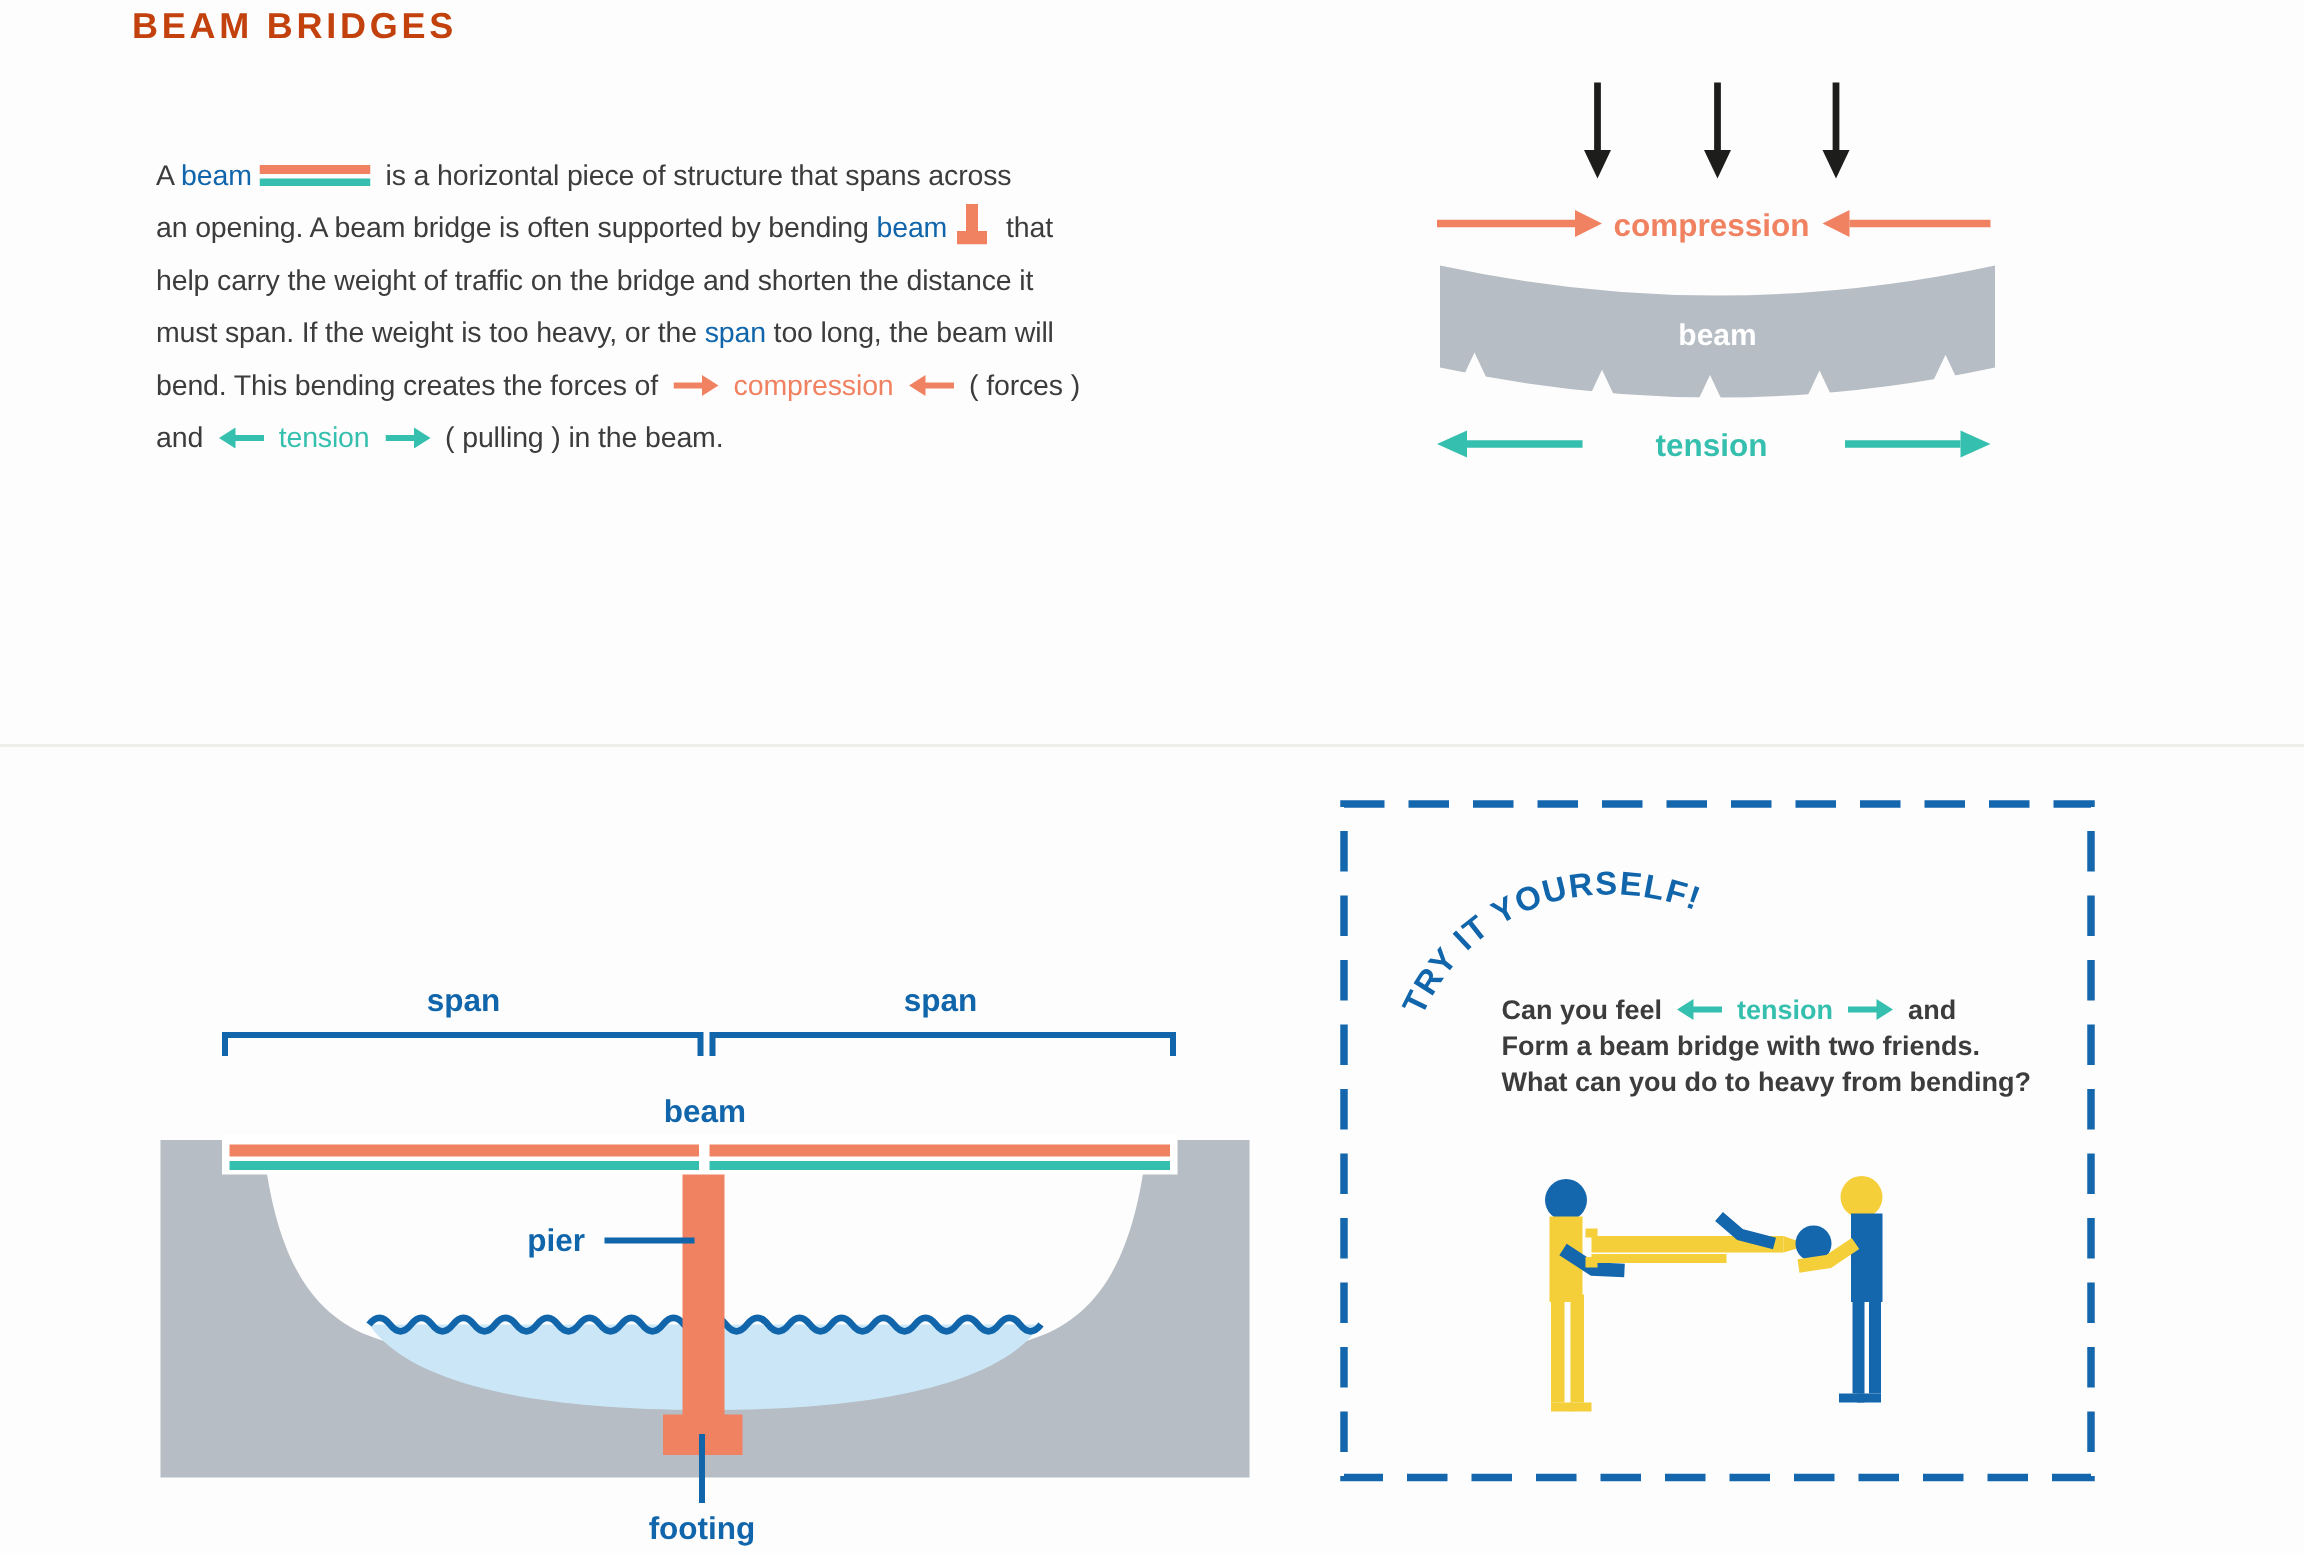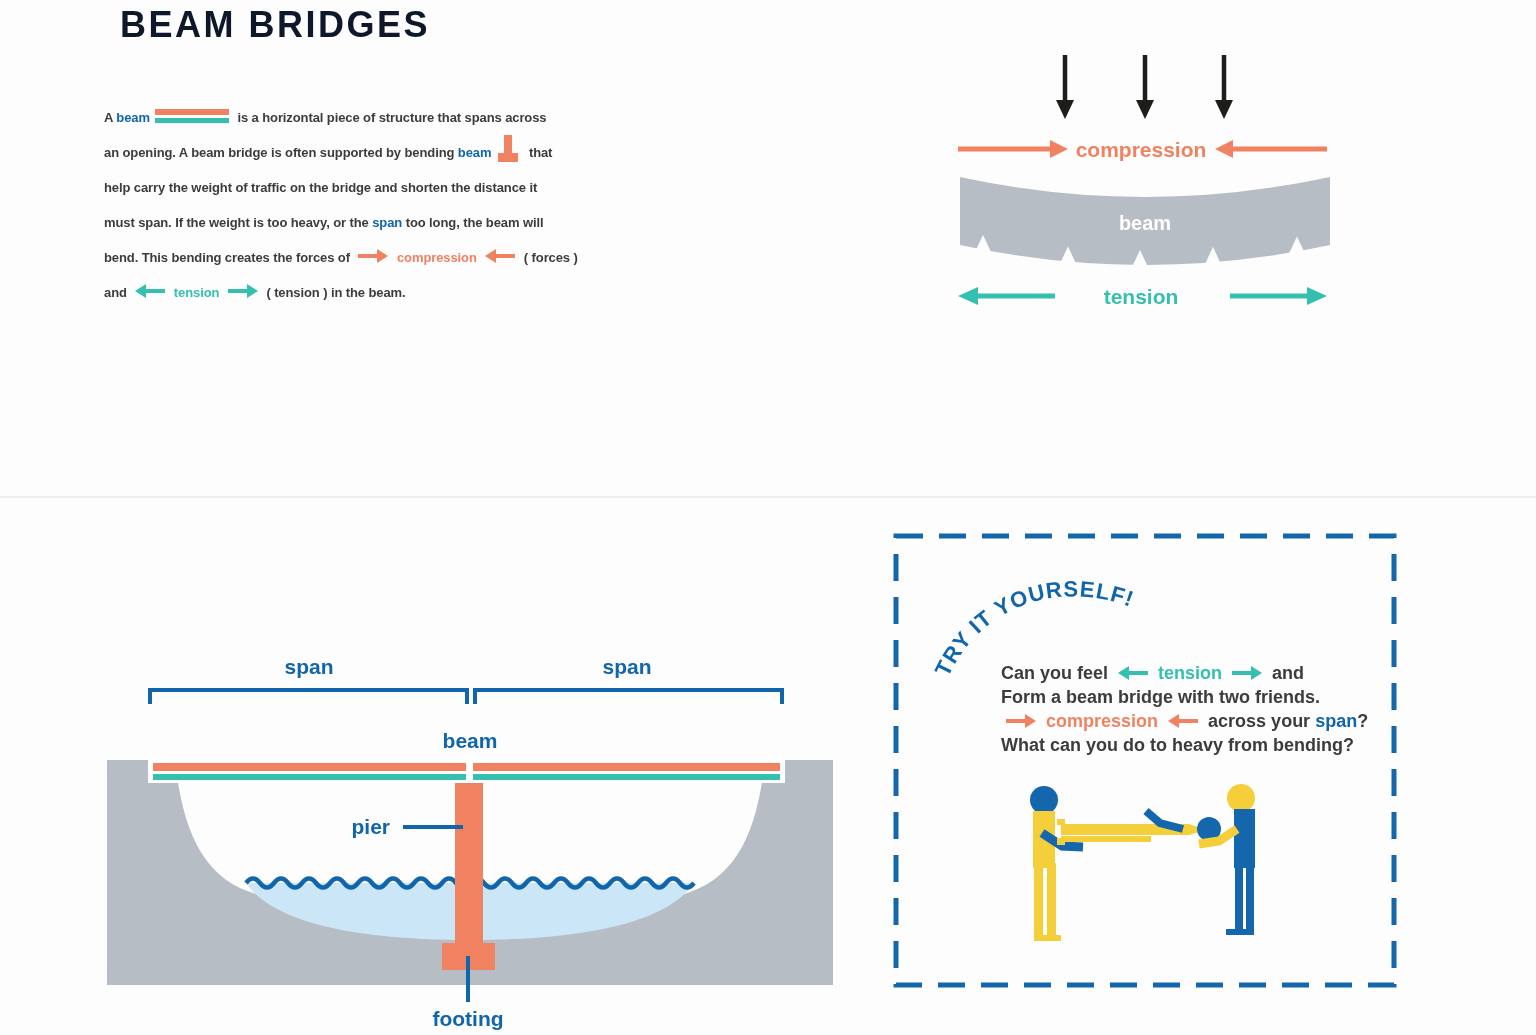--- a/index.html
+++ b/index.html
@@ -1,21 +1,21 @@
 <!DOCTYPE html>
 <html><head>
 <meta charset="utf-8">
 <style>
   html,body{margin:0;padding:0;background:#fdfdfd;}
   .page{position:relative;width:1536px;height:1035px;background:#fdfdfd;overflow:hidden;
         font-family:"Liberation Sans",sans-serif;}
   .divider{position:absolute;left:0;top:496px;width:1536px;height:2px;background:#f0eeeb;}
-  .title{position:absolute;left:120px;top:4px;font-size:36px;font-weight:bold;
-         color:#0f172a;letter-spacing:2.5px;white-space:nowrap;}
-  .intro{position:absolute;left:104px;top:100px;font-size:13px;font-weight:bold;
+  .title{position:absolute;left:88px;top:4px;font-size:24px;font-weight:bold;
+         color:#c2410c;letter-spacing:2.5px;white-space:nowrap;}
+  .intro{position:absolute;left:104px;top:100px;font-size:19px;font-weight:normal;
          color:#3c3c3c;line-height:35px;white-space:nowrap;letter-spacing:-0.1px;}
   .c-blue{color:#1065ab}.c-orange{color:#f08262}.c-teal{color:#35bfae}.c-dark{color:#3c3c3c}
   .ic{margin:0 5px;display:inline-block;}
   .bend-svg{position:absolute;left:950px;top:40px;}
   .bridge-svg{position:absolute;left:100px;top:640px;}
   svg text{font-family:"Liberation Sans",sans-serif;font-weight:bold;}
   .try-box{position:absolute;left:893px;top:533px;width:504px;height:455px;}
   .try-border{position:absolute;left:0;top:0;}
   .arc-svg{position:absolute;left:25px;top:30px;}
   .try-lines{position:absolute;left:108px;top:128px;font-size:18px;font-weight:bold;
@@ -42,21 +42,21 @@
         <polygon points="19,0 19,14 30,7" fill="#f08262"></polygon>
       </svg><span class="c-dark"> </span><span class="c-orange">compression</span><span class="c-dark"> </span><svg class="ic" width="30" height="14" style="vertical-align: -1px;">
         <polygon points="0,7 11,0 11,14" fill="#f08262"></polygon>
         <rect x="10" y="5" width="20" height="4" fill="#f08262"></rect>
       </svg><span class="c-dark">  ( forces )</span><br><span class="c-dark">and </span><svg class="ic" width="30" height="14" style="vertical-align: -1px;">
         <polygon points="0,7 11,0 11,14" fill="#35bfae"></polygon>
         <rect x="10" y="5" width="20" height="4" fill="#35bfae"></rect>
       </svg><span class="c-dark"> </span><span class="c-teal">tension</span><span class="c-dark"> </span><svg class="ic" width="30" height="14" style="vertical-align: -1px;">
         <rect x="0" y="5" width="20" height="4" fill="#35bfae"></rect>
         <polygon points="19,0 19,14 30,7" fill="#35bfae"></polygon>
-      </svg><span class="c-dark">  ( tension ) in the beam.</span></div>
+      </svg><span class="c-dark">  ( pulling ) in the beam.</span></div>
 
   <svg class="bend-svg" width="390" height="280" viewBox="0 0 390 280">
     <g>
       <g>
         <rect x="112.75" y="15" width="4.5" height="47" fill="#1d1d1b"></rect>
         <polygon points="106,60 124,60 115,79" fill="#1d1d1b"></polygon>
       </g>
       <g>
         <rect x="192.75" y="15" width="4.5" height="47" fill="#1d1d1b"></rect>
         <polygon points="186,60 204,60 195,79" fill="#1d1d1b"></polygon>
@@ -143,27 +143,20 @@
 
     <div class="try-lines">
       <div><span class="c-dark">Can you feel </span><svg class="ic" width="30" height="14" style="vertical-align: -1px;">
             <polygon points="0,7 11,0 11,14" fill="#35bfae"></polygon>
             <rect x="10" y="5" width="20" height="4" fill="#35bfae"></rect>
           </svg><span class="c-dark"> </span><span class="c-teal">tension</span><span class="c-dark"> </span><svg class="ic" width="30" height="14" style="vertical-align: -1px;">
             <rect x="0" y="5" width="20" height="4" fill="#35bfae"></rect>
             <polygon points="19,0 19,14 30,7" fill="#35bfae"></polygon>
           </svg><span class="c-dark"> and</span></div>
       <div><span class="c-dark">Form a beam bridge with two friends.</span></div>
-      <div><svg class="ic" width="30" height="14" style="vertical-align: -1px;">
-            <rect x="0" y="5" width="20" height="4" fill="#f08262"></rect>
-            <polygon points="19,0 19,14 30,7" fill="#f08262"></polygon>
-          </svg><span class="c-dark"> </span><span class="c-orange">compression</span><span class="c-dark"> </span><svg class="ic" width="30" height="14" style="vertical-align: -1px;">
-            <polygon points="0,7 11,0 11,14" fill="#f08262"></polygon>
-            <rect x="10" y="5" width="20" height="4" fill="#f08262"></rect>
-          </svg><span class="c-dark">  across your </span><span class="c-blue">span</span><span class="c-dark">?</span></div>
       <div><span class="c-dark">What can you do to heavy from bending?</span></div>
     </div>
 
     <svg class="people-svg" width="262" height="172" viewBox="0 0 262 172">
 
       <g>
         <circle cx="31" cy="17" r="14" fill="#1467ad"></circle>
         <rect x="20" y="28" width="22" height="57" fill="#f5cf3a"></rect>
         <rect x="21" y="80" width="9" height="72" fill="#f5cf3a"></rect>
         <rect x="34" y="80" width="9" height="72" fill="#f5cf3a"></rect>

